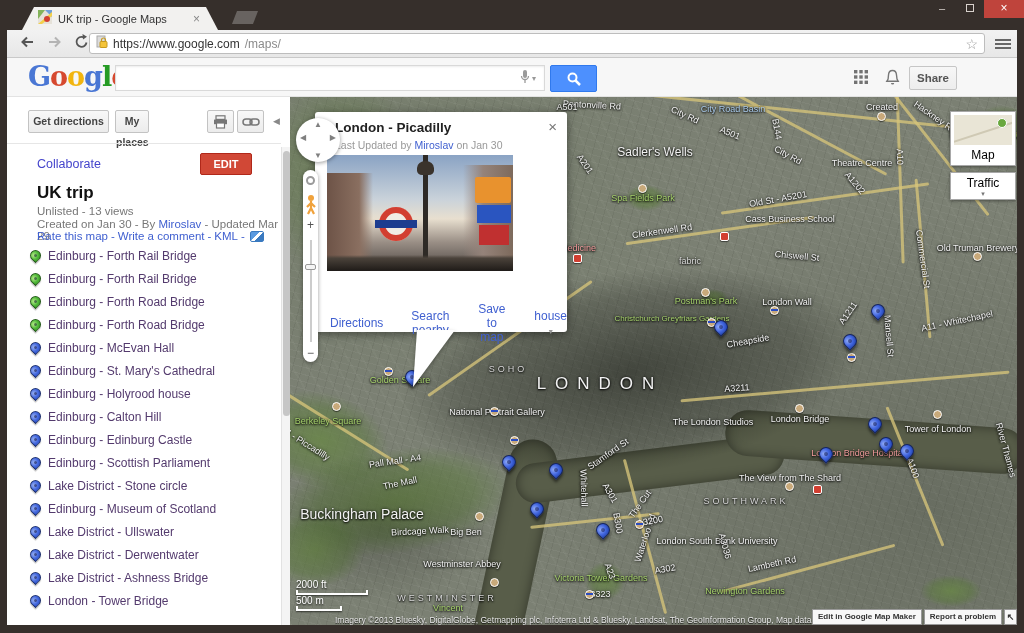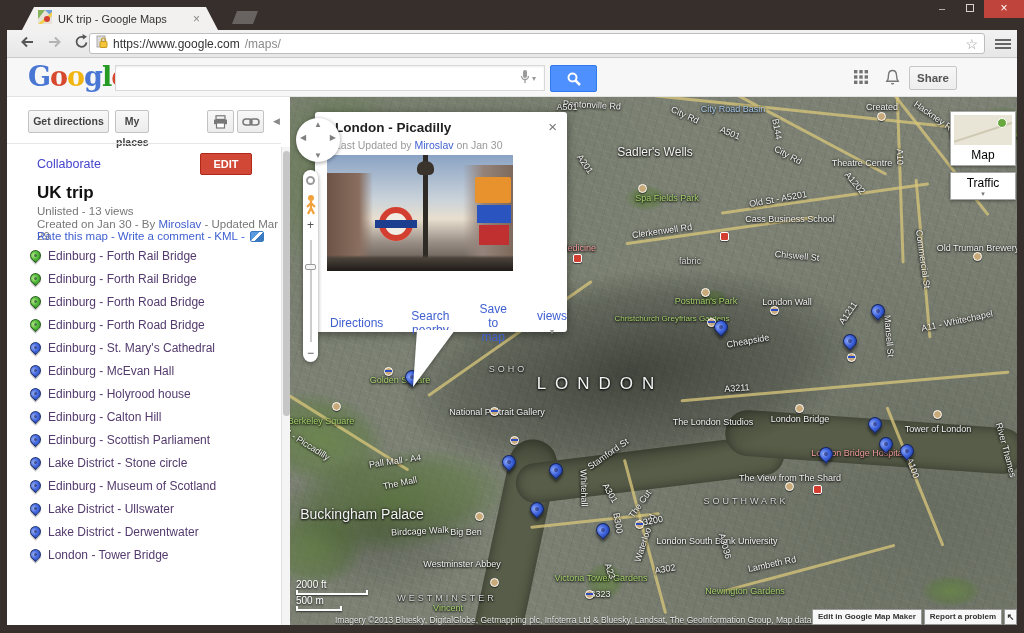--- a/index.html
+++ b/index.html
@@ -317,53 +317,61 @@
           <div class="place">
             <span class="spin green"></span>
             <span class="ptext">Edinburg - Forth Road Bridge</span>
           </div>
           <div class="place">
             <span class="spin green"></span>
             <span class="ptext">Edinburg - Forth Road Bridge</span>
           </div>
           <div class="place">
             <span class="spin blue"></span>
+            <span class="ptext">Edinburg - McEvan Hall</span>
+          </div>
+          <div class="place">
+            <span class="spin blue"></span>
             <span class="ptext">Edinburg - St. Mary's Cathedral</span>
           </div>
           <div class="place">
             <span class="spin blue"></span>
-            <span class="ptext">Edinburg - McEvan Hall</span>
-          </div>
-          <div class="place">
-            <span class="spin blue"></span>
             <span class="ptext">Edinburg - Holyrood house</span>
           </div>
           <div class="place">
             <span class="spin blue"></span>
             <span class="ptext">Edinburg - Calton Hill</span>
           </div>
           <div class="place">
             <span class="spin blue"></span>
+            <span class="ptext">Edinburg - Edinburg Castle</span>
+          </div>
+          <div class="place">
+            <span class="spin blue"></span>
             <span class="ptext">Edinburg - Scottish Parliament</span>
           </div>
           <div class="place">
             <span class="spin blue"></span>
             <span class="ptext">Lake District - Stone circle</span>
           </div>
           <div class="place">
             <span class="spin blue"></span>
             <span class="ptext">Edinburg - Museum of Scotland</span>
           </div>
           <div class="place">
             <span class="spin blue"></span>
             <span class="ptext">Lake District - Ullswater</span>
           </div>
           <div class="place">
             <span class="spin blue"></span>
             <span class="ptext">Lake District - Derwentwater</span>
+          </div>
+          <div class="place">
+            <span class="spin blue"></span>
+            <span class="ptext">Lake District - Ashness Bridge</span>
           </div>
           <div class="place">
             <span class="spin blue"></span>
             <span class="ptext">London - Tower Bridge</span>
           </div>
         </div>
       <div id="sb-scroll">
           <div id="sb-thumb"></div>
         </div>
     </div>
@@ -410,21 +418,21 @@
           <div class="mlabel c-b" style="left: 443px; top: 12px; font-size: 9px; transform: translate(-50%, -50%);">City Road Basin</div>
           <div class="mlabel c-w" style="left: 440px; top: 36px; font-size: 9px; transform: translate(-50%, -50%) rotate(22deg);">A501</div>
           <div class="mlabel c-w" style="left: 487px; top: 32px; font-size: 9px; transform: translate(-50%, -50%) rotate(80deg);">B144</div>
           <div class="mlabel c-w" style="left: 498px; top: 58px; font-size: 9px; transform: translate(-50%, -50%) rotate(28deg);">City Rd</div>
           <div class="mlabel c-w" style="left: 592px; top: 10px; font-size: 9px; transform: translate(-50%, -50%);">Created</div>
           <div class="mlabel c-w" style="left: 645px; top: 20px; font-size: 9px; transform: translate(-50%, -50%) rotate(35deg);">Hackney Rd</div>
           <div class="mlabel c-w" style="left: 610px; top: 60px; font-size: 9px; transform: translate(-50%, -50%) rotate(88deg);">A10</div>
           <div class="mlabel c-g" style="left: 700px; top: 38px; font-size: 9px; transform: translate(-50%, -50%);">Ion Square Gardens</div>
           <div class="mlabel c-w" style="left: 365px; top: 55px; font-size: 12px; transform: translate(-50%, -50%);">Sadler's Wells</div>
           <div class="mlabel c-w" style="left: 295px; top: 67px; font-size: 9px; transform: translate(-50%, -50%) rotate(55deg);">A201</div>
-          <div class="mlabel c-g" style="left: 353px; top: 101px; font-size: 9px; transform: translate(-50%, -50%); margin-left: 24px;">Spa Fields Park</div>
+          <div class="mlabel c-g" style="left: 353px; top: 101px; font-size: 9px; transform: translate(-50%, -50%);">Spa Fields Park</div>
           <div class="mlabel c-w" style="left: 488px; top: 102px; font-size: 9px; transform: translate(-50%, -50%) rotate(-10deg);">Old St - A5201</div>
           <div class="mlabel c-w" style="left: 565px; top: 86px; font-size: 9px; transform: translate(-50%, -50%) rotate(50deg);">A1202</div>
           <div class="mlabel c-w" style="left: 572px; top: 66px; font-size: 9px; transform: translate(-50%, -50%);">Theatre Centre</div>
           <div class="mlabel c-w" style="left: 500px; top: 122px; font-size: 9px; transform: translate(-50%, -50%);">Cass Business School</div>
           <div class="mlabel c-w" style="left: 507px; top: 159px; font-size: 9px; transform: translate(-50%, -50%) rotate(5deg);">Chiswell St</div>
           <div class="mlabel c-w" style="left: 372px; top: 134px; font-size: 9px; transform: translate(-50%, -50%) rotate(-8deg);">Clerkenwell Rd</div>
           <div class="mlabel c-w" style="left: 688px; top: 151px; font-size: 9px; transform: translate(-50%, -50%);">Old Truman Brewery</div>
           <div class="mlabel c-w" style="left: 633px; top: 162px; font-size: 9px; transform: translate(-50%, -50%) rotate(82deg);">Commercial St</div>
           <div class="mlabel c-d" style="left: 400px; top: 164px; font-size: 9px; transform: translate(-50%, -50%);">fabric</div>
           <div class="mlabel c-r" style="left: 288px; top: 151px; font-size: 9px; transform: translate(-50%, -50%);">Medicine</div>
@@ -433,21 +441,21 @@
           <div class="mlabel c-w" style="left: 458px; top: 244px; font-size: 9px; transform: translate(-50%, -50%) rotate(-10deg);">Cheapside</div>
           <div class="mlabel c-w" style="left: 497px; top: 205px; font-size: 9px; transform: translate(-50%, -50%);">London Wall</div>
           <div class="mlabel c-w" style="left: 558px; top: 216px; font-size: 9px; transform: translate(-50%, -50%) rotate(-55deg);">A1211</div>
           <div class="mlabel c-w" style="left: 447px; top: 291px; font-size: 9px; transform: translate(-50%, -50%) rotate(-4deg);">A3211</div>
           <div class="mlabel c-w" style="left: 599px; top: 239px; font-size: 9px; transform: translate(-50%, -50%) rotate(85deg);">Mansell St</div>
           <div class="mlabel c-w" style="left: 667px; top: 224px; font-size: 9px; transform: translate(-50%, -50%) rotate(-12deg);">A11 - Whitechapel</div>
           <div class="mlabel c-w" style="left: 310px; top: 287px; font-size: 17px; letter-spacing: 9px; transform: translate(-50%, -50%);">LONDON</div>
           <div class="mlabel c-d" style="left: 218px; top: 272px; font-size: 9px; letter-spacing: 3px; transform: translate(-50%, -50%);">SOHO</div>
           <div class="mlabel c-g" style="left: 110px; top: 283px; font-size: 9px; transform: translate(-50%, -50%);">Golden Square</div>
           <div class="mlabel c-w" style="left: 207px; top: 315px; font-size: 9px; transform: translate(-50%, -50%);">National Portrait Gallery</div>
-          <div class="mlabel c-g" style="left: 31px; top: 324px; font-size: 9px; transform: translate(-50%, -50%);">Berkeley Square</div>
+          <div class="mlabel c-g" style="left: 38px; top: 324px; font-size: 9px; transform: translate(-50%, -50%);">Berkeley Square</div>
           <div class="mlabel c-w" style="left: 510px; top: 322px; font-size: 9px; transform: translate(-50%, -50%);">London Bridge</div>
           <div class="mlabel c-w" style="left: 648px; top: 332px; font-size: 9px; transform: translate(-50%, -50%);">Tower of London</div>
           <div class="mlabel c-w" style="left: 623px; top: 371px; font-size: 9px; transform: translate(-50%, -50%) rotate(70deg);">A100</div>
           <div class="mlabel c-r" style="left: 568px; top: 356px; font-size: 9px; transform: translate(-50%, -50%);">London Bridge Hospital</div>
           <div class="mlabel c-w" style="left: 500px; top: 381px; font-size: 9px; transform: translate(-50%, -50%);">The View from The Shard</div>
           <div class="mlabel c-w" style="left: 716px; top: 353px; font-size: 9px; transform: translate(-50%, -50%) rotate(75deg);">River Thames</div>
           <div class="mlabel c-w" style="left: 423px; top: 325px; font-size: 9px; transform: translate(-50%, -50%);">The London Studios</div>
           <div class="mlabel c-w" style="left: 318px; top: 357px; font-size: 9px; transform: translate(-50%, -50%) rotate(-35deg);">Stamford St</div>
           <div class="mlabel c-w" style="left: 350px; top: 407px; font-size: 9px; transform: translate(-50%, -50%) rotate(-55deg);">The Cut</div>
           <div class="mlabel c-w" style="left: 355px; top: 441px; font-size: 9px; transform: translate(-50%, -50%) rotate(-72deg);">Waterloo Rd</div>
@@ -525,21 +533,21 @@
             <div class="ph-sign3"></div>
           <div class="ph-post"></div>
             <div class="ph-lamp"></div>
           <div class="ph-roundel"></div>
           <div class="ph-crowd"></div>
         </div>
         <div id="popup-links">
           <a class="bluelink">Directions</a>
           <a class="bluelink">Search nearby</a>
           <a class="bluelink">Save to map</a>
-          <a class="bluelink"><span>views</span> <span class="caret">▾</span></a>
+          <a class="bluelink"><span>house</span> <span class="caret">▾</span></a>
         </div>
       </div>
       <svg id="popup-tail" width="80" height="60">
           <polygon points="32,0 70,0 28,57" fill="#ffffff"></polygon>
         </svg>
 
       <div id="pan-ctl">
         <span class="pan-up">▲</span>
         <span class="pan-down">▼</span>
         <span class="pan-left">◀</span>

